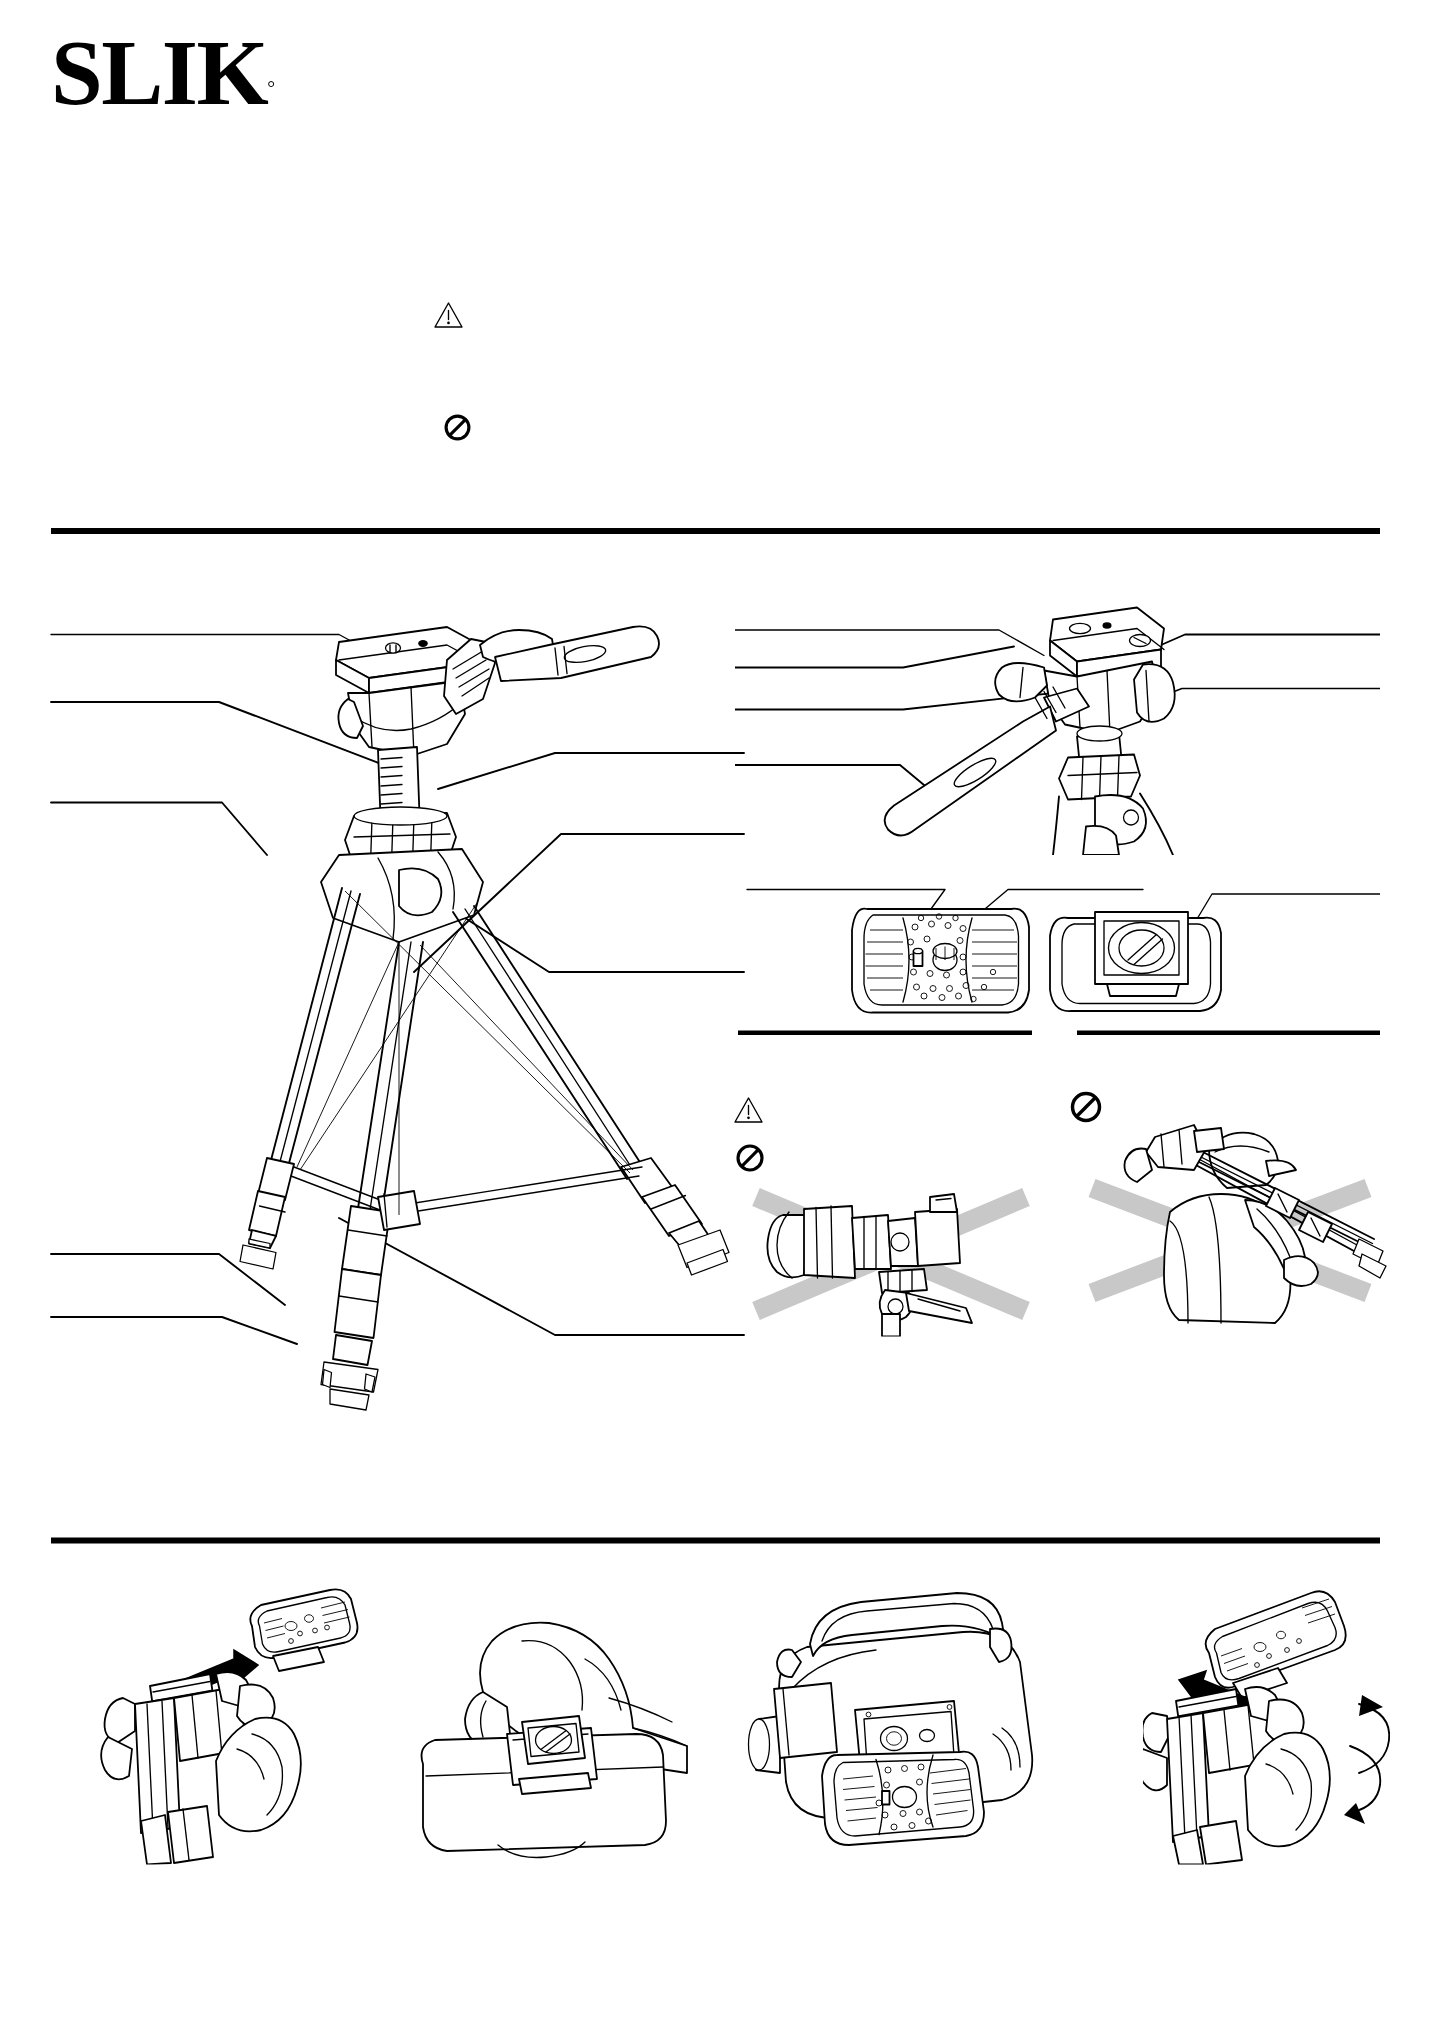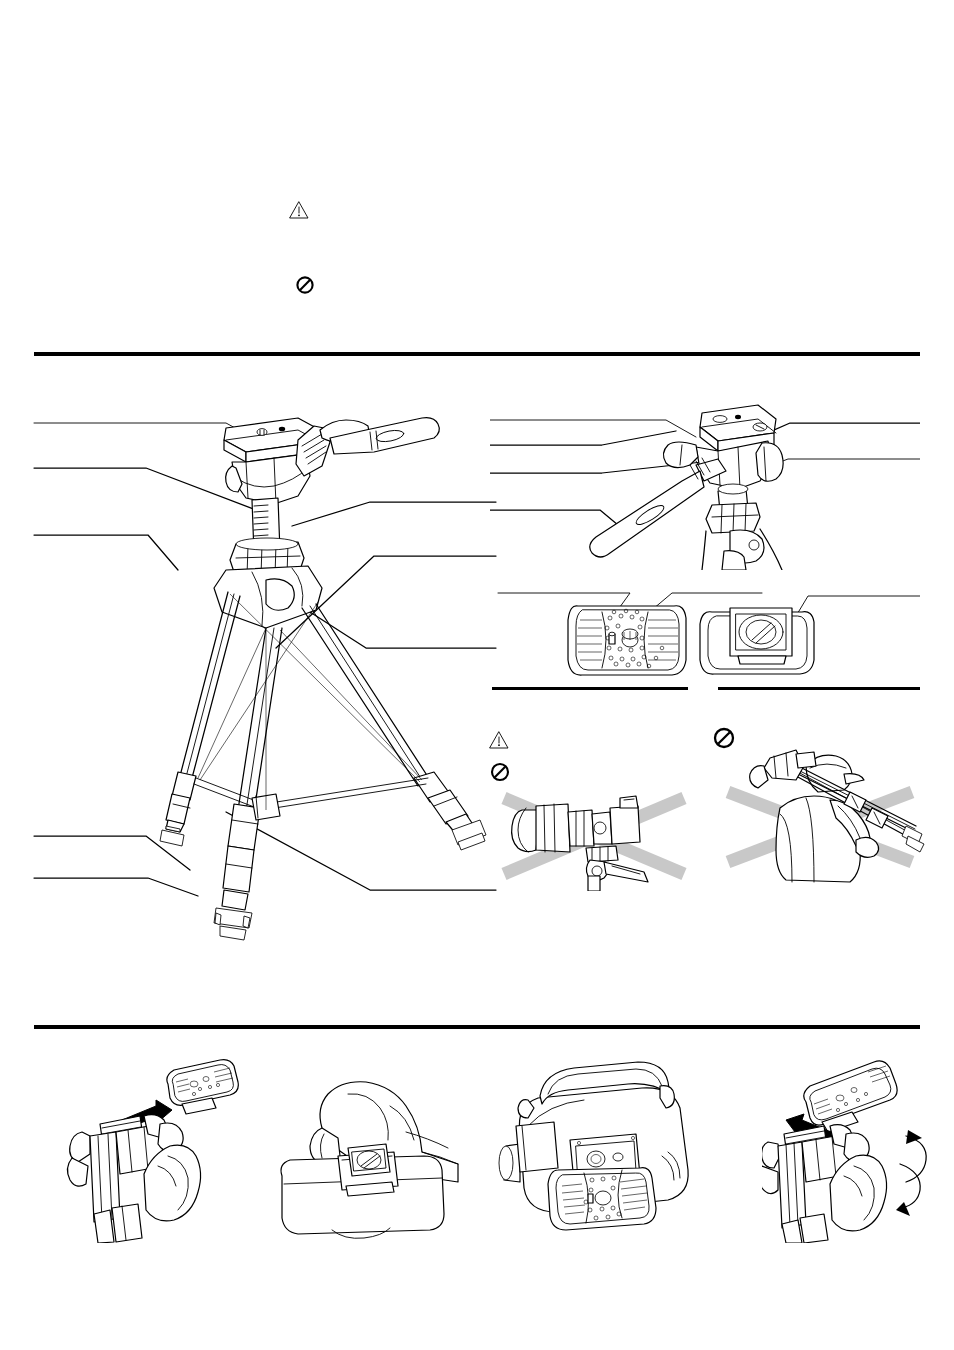--- a/index.html
+++ b/index.html
@@ -24,20 +24,23 @@
   .ink-f{fill:#fff;stroke:#000;stroke-width:1.2;stroke-linejoin:round;}
   .ink-fthin{fill:#fff;stroke:#000;stroke-width:0.85;stroke-linejoin:round;}
   .xmark{stroke:#c8c8c8;stroke-width:13;stroke-linecap:butt;fill:none;}
   .solid{fill:#000;}
 </style>
 </head>
 <body>
 
 <div class="page">
 
+  <div class="abs" id="brand-logo">
+    <span class="word">SLIK</span><span class="reg">°</span>
+  </div>
 
   <div class="abs" style="left:288px;top:200px;">
     <svg width="22" height="20" viewBox="0 0 22 20">
       <path class="ink-thin" d="M11 2 L20 18 L2 18 Z"></path>
       <line class="ink-thin" x1="11" y1="7" x2="11" y2="13"></line>
       <circle cx="11" cy="15.3" r="0.9" class="solid"></circle>
     </svg>
   </div>
   <div class="abs" style="left:295px;top:275px;">
     <svg width="20" height="20" viewBox="0 0 20 20">

